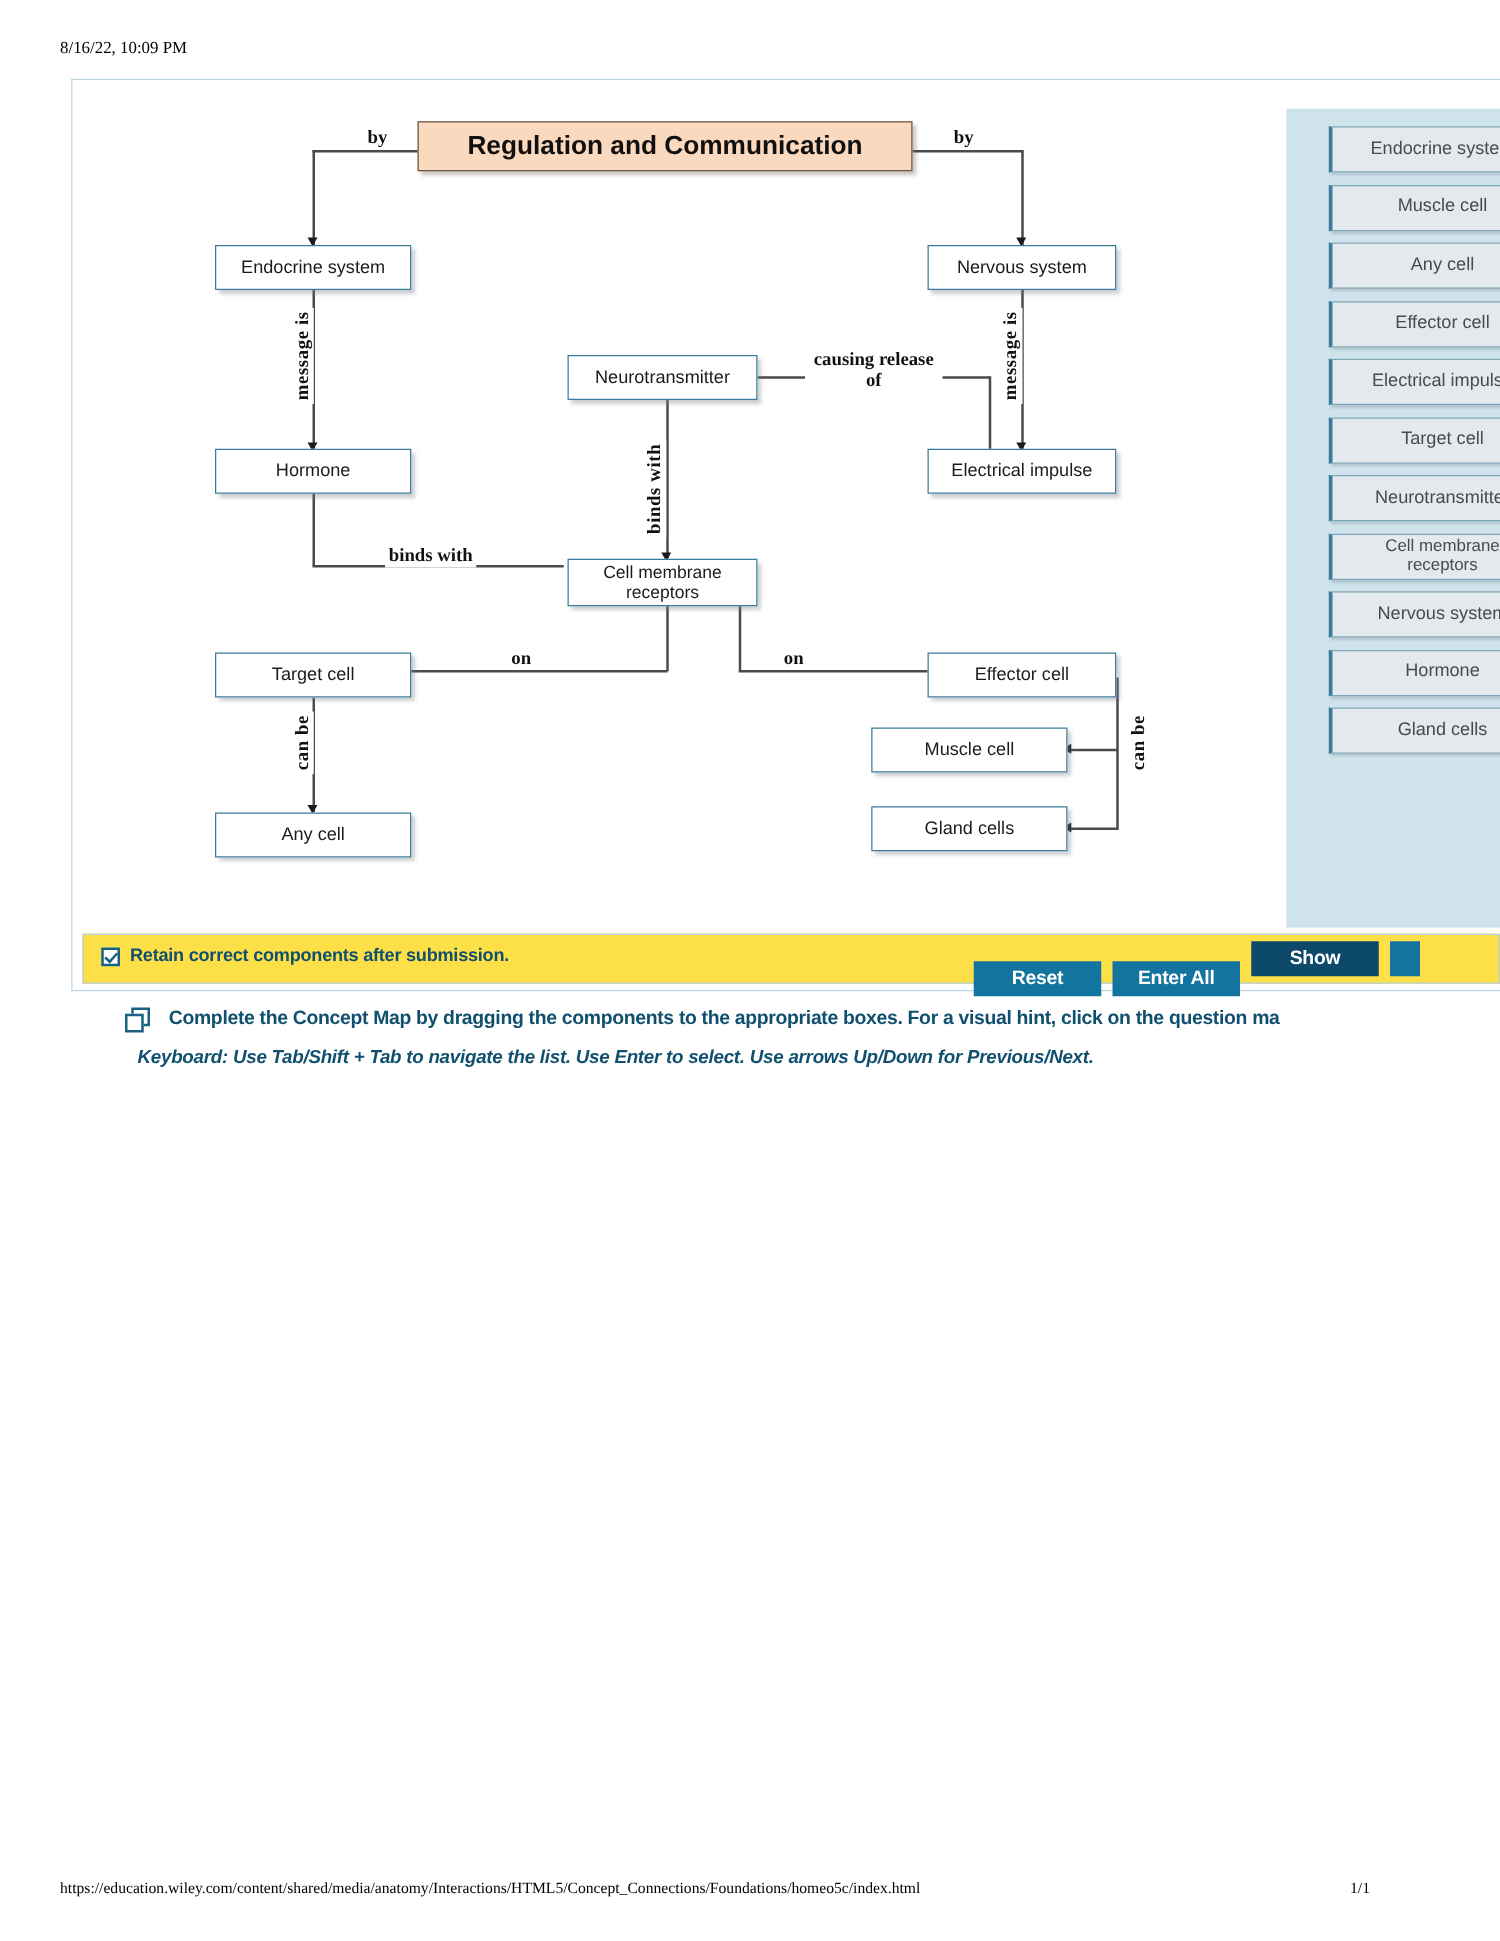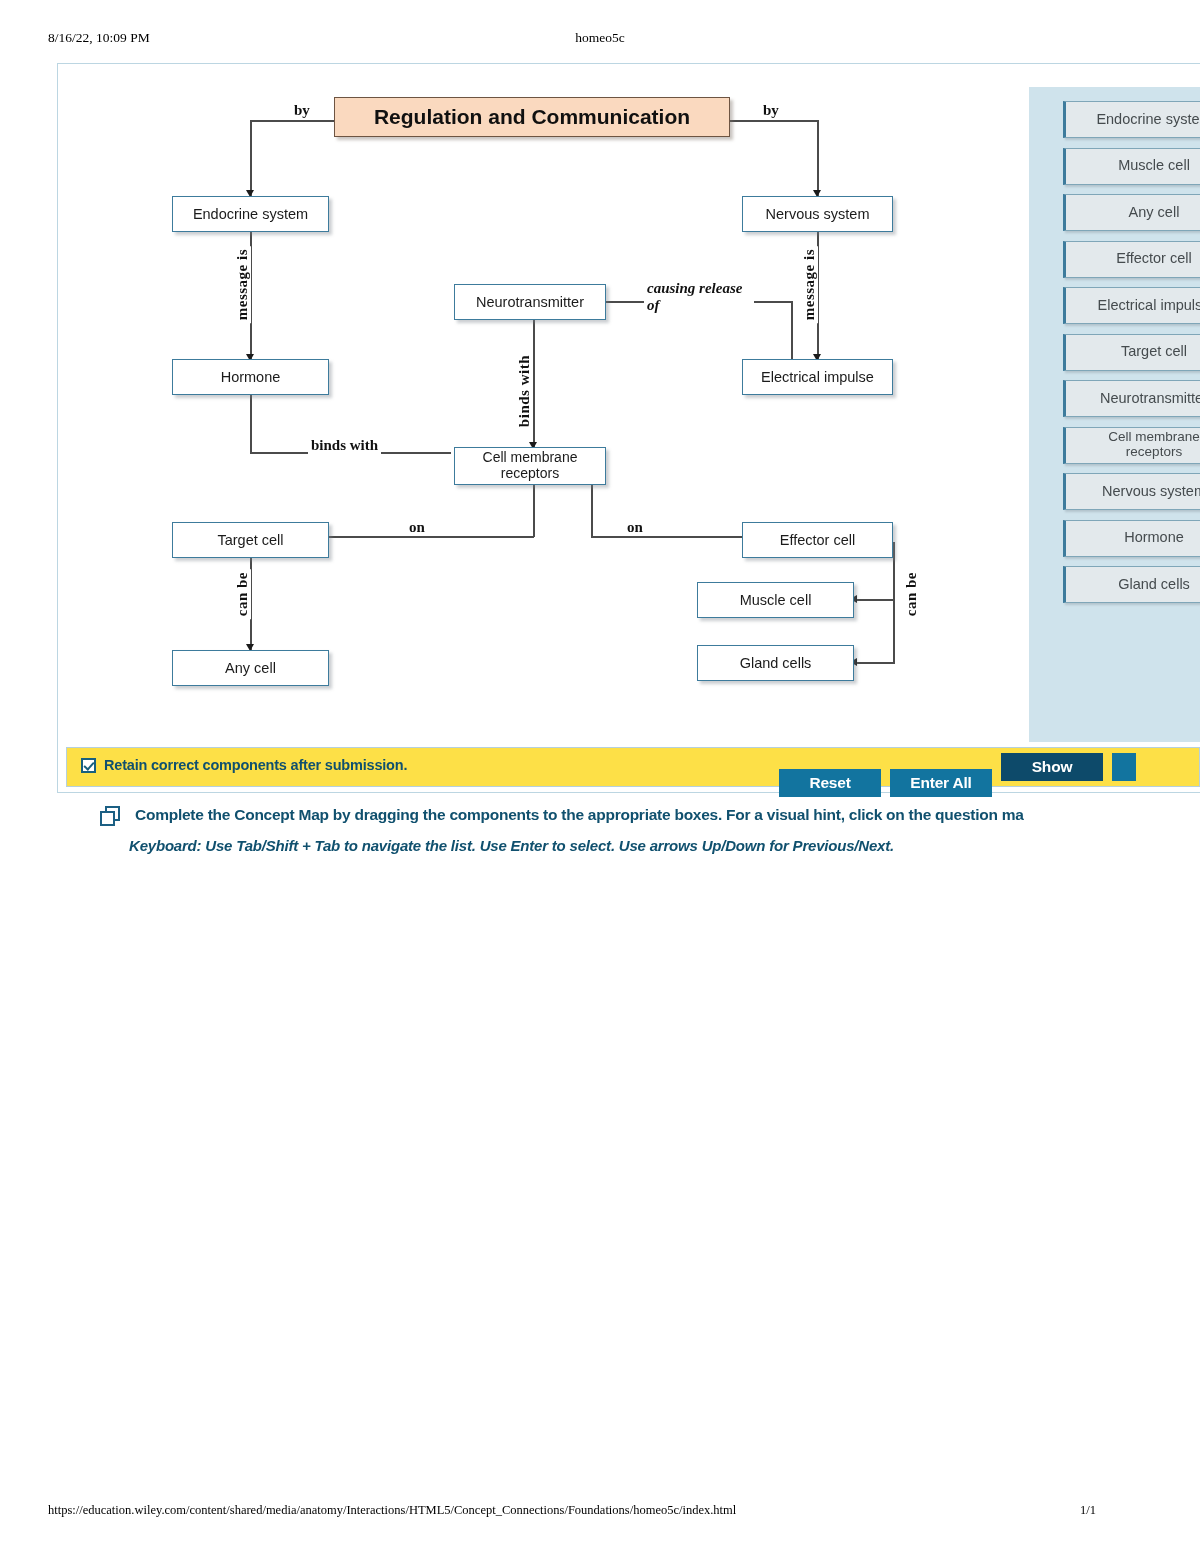--- a/index.html
+++ b/index.html
@@ -137,23 +137,23 @@
   }
   .lbl.vert {
     writing-mode: vertical-rl;
     text-orientation: mixed;
     transform: rotate(180deg);
     letter-spacing: 0.5px;
     padding: 3px 0;
   }
   .lbl.two {
     line-height: 1.15;
+    text-align: center;
     white-space: normal;
     width: 104px;
-    font-style: italic;
   }
 
   
   .feedback {
     position: absolute;
     left: 0;
     top: 700px;
     width: 960px;
     text-align: center;
     color: #1b5f83;
@@ -301,34 +301,33 @@
     font-weight: bold;
     font-size: 15.5px;
     letter-spacing: -0.25px;
     white-space: nowrap;
     overflow: hidden;
     width: 1068px;
     line-height: 1.25;
   }
   .ins-line2 {
     margin-top: 7px;
-    margin-left: 29px;
+    margin-left: 10px;
     font-weight: bold;
     font-style: italic;
     font-size: 15px;
     letter-spacing: -0.2px;
     white-space: nowrap;
   }
 </style>
 </head>
 <body>
 
 <div class="print-head">
   <span class="ph-date">8/16/22, 10:09 PM</span>
-  <span class="ph-title">homeo5c</span>
 </div>
 
 <div class="app-frame">
 
   <div class="canvas">
 
     <div class="ln h" style="left:192px; top:56px; width:88px;"></div>
     <div class="ln h" style="left:672px; top:56px; width:88px;"></div>
 
     <div class="ln v" style="left:192px; top:56px; height:76px;"></div>

